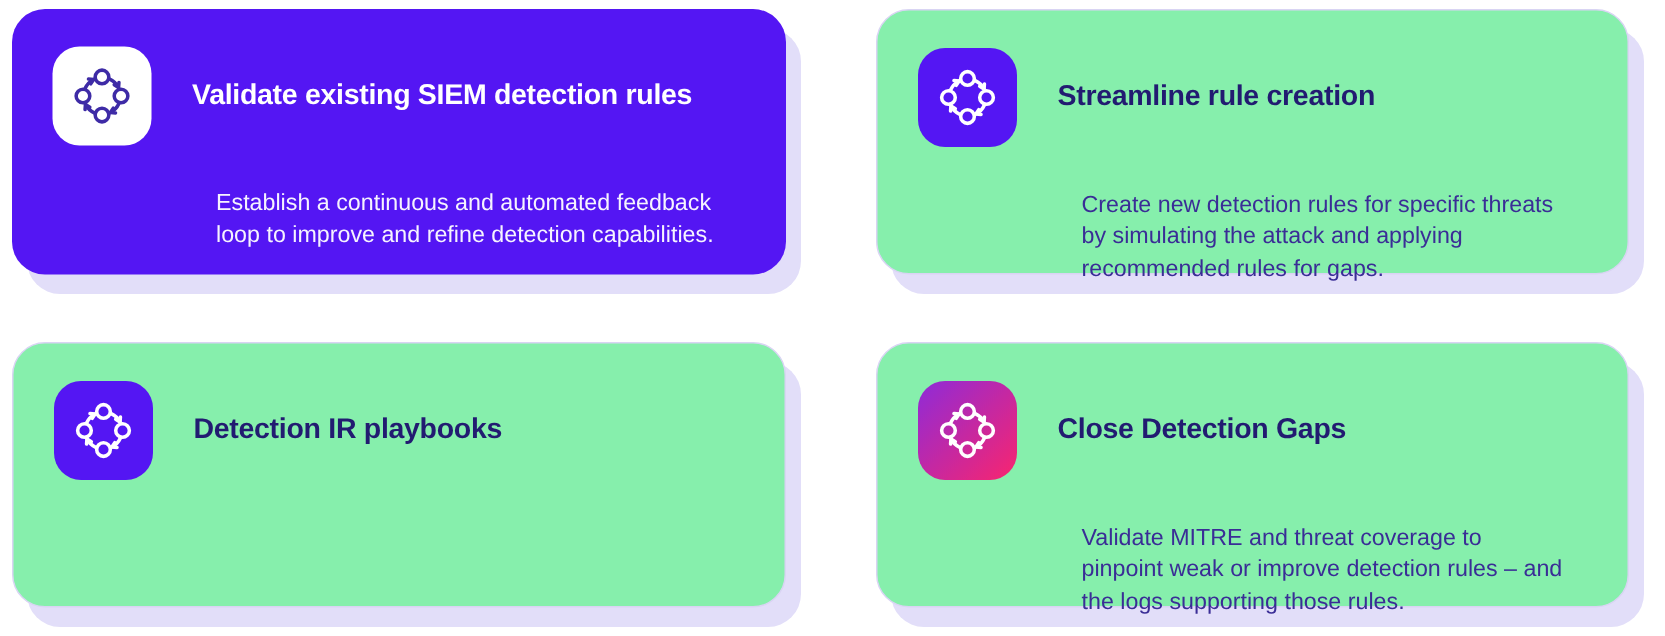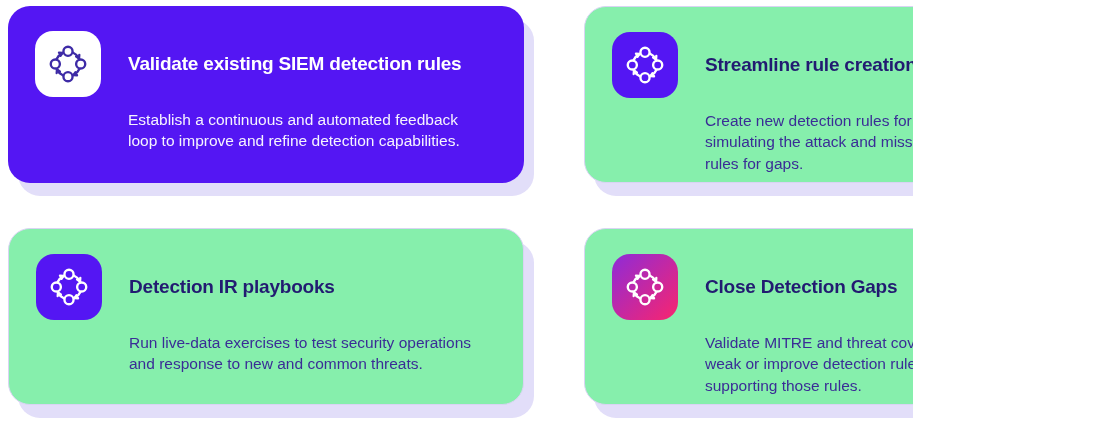--- a/index.html
+++ b/index.html
@@ -3,21 +3,21 @@
 <meta charset="utf-8">
 <style>
   html, body {
     margin: 0;
     padding: 0;
     background: #ffffff;
     font-family: "Liberation Sans", sans-serif;
   }
   .canvas {
     position: relative;
-    width: 913px;
+    width: 1110px;
     height: 424px;
     background: #ffffff;
     overflow: hidden;
   }
   .grid {
     display: grid;
     grid-template-columns: 516px 502px;
     grid-template-rows: 177px 177px;
     column-gap: 60px;
     row-gap: 45px;
@@ -78,21 +78,21 @@
     font-size: 19px;
     font-weight: 700;
     letter-spacing: -0.2px;
     line-height: 1.15;
   }
   .filled .card-title { color: #ffffff; }
   .outline .card-title { color: #221b71; }
   .card-desc {
     grid-column: 2;
     grid-row: 2;
-    margin: 0;
+    margin: 16px;
     font-size: 15.5px;
     line-height: 1.38;
     max-width: 352px;
   }
   .filled .card-desc { color: #f6f3ff; }
   .outline .card-desc { color: #3a2d96; }
 </style>
 </head>
 <body>
 
@@ -125,31 +125,30 @@
       <p class="card-desc">Establish a continuous and automated feedback loop to improve and refine detection capabilities.</p>
     </section>
 
     <section class="card outline">
       <div class="icon-box">
         <svg class="icon">
             <use href="#cycle-icon"></use>
           </svg>
       </div>
       <h2 class="card-title">Streamline rule creation</h2>
-      <p class="card-desc">Create new detection rules for specific threats by simulating the attack and missing recommended rules for gaps.</p>
+      <p class="card-desc">Create new detection rules for specific threats by simulating the attack and applying recommended rules for gaps.</p>
     </section>
 
     <section class="card outline">
       <div class="icon-box">
         <svg class="icon">
             <use href="#cycle-icon"></use>
           </svg>
       </div>
       <h2 class="card-title">Detection IR playbooks</h2>
-      <p class="card-desc">Run live-data exercises to test security operations and response to new and common threats.</p>
     </section>
 
     <section class="card outline gradient">
       <div class="icon-box">
         <svg class="icon">
             <use href="#cycle-icon"></use>
           </svg>
       </div>
       <h2 class="card-title">Close Detection Gaps</h2>
       <p class="card-desc">Validate MITRE and threat coverage to pinpoint weak or improve detection rules – and the logs supporting those rules.</p>

